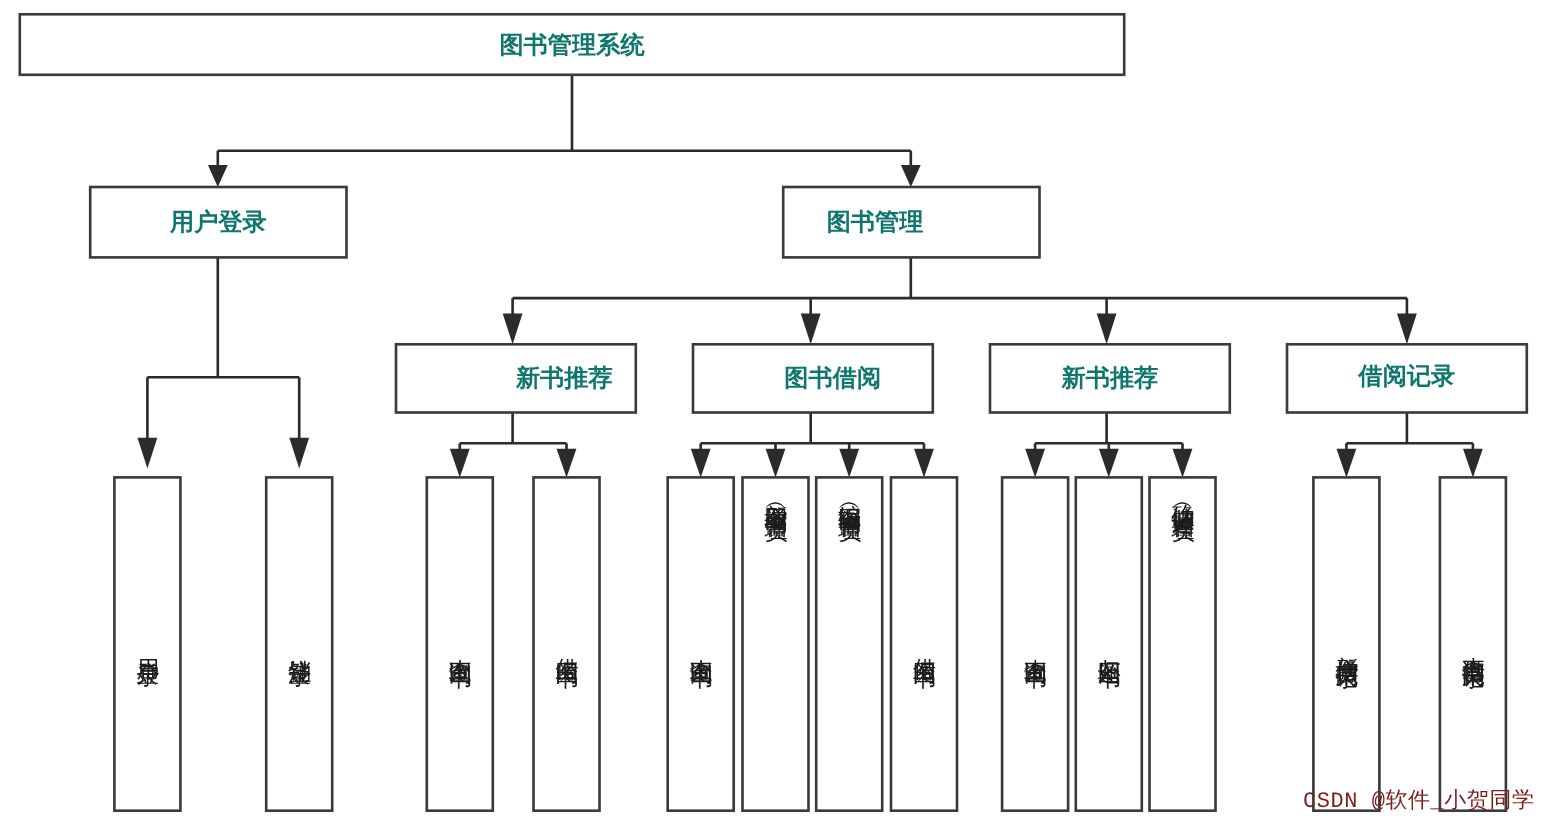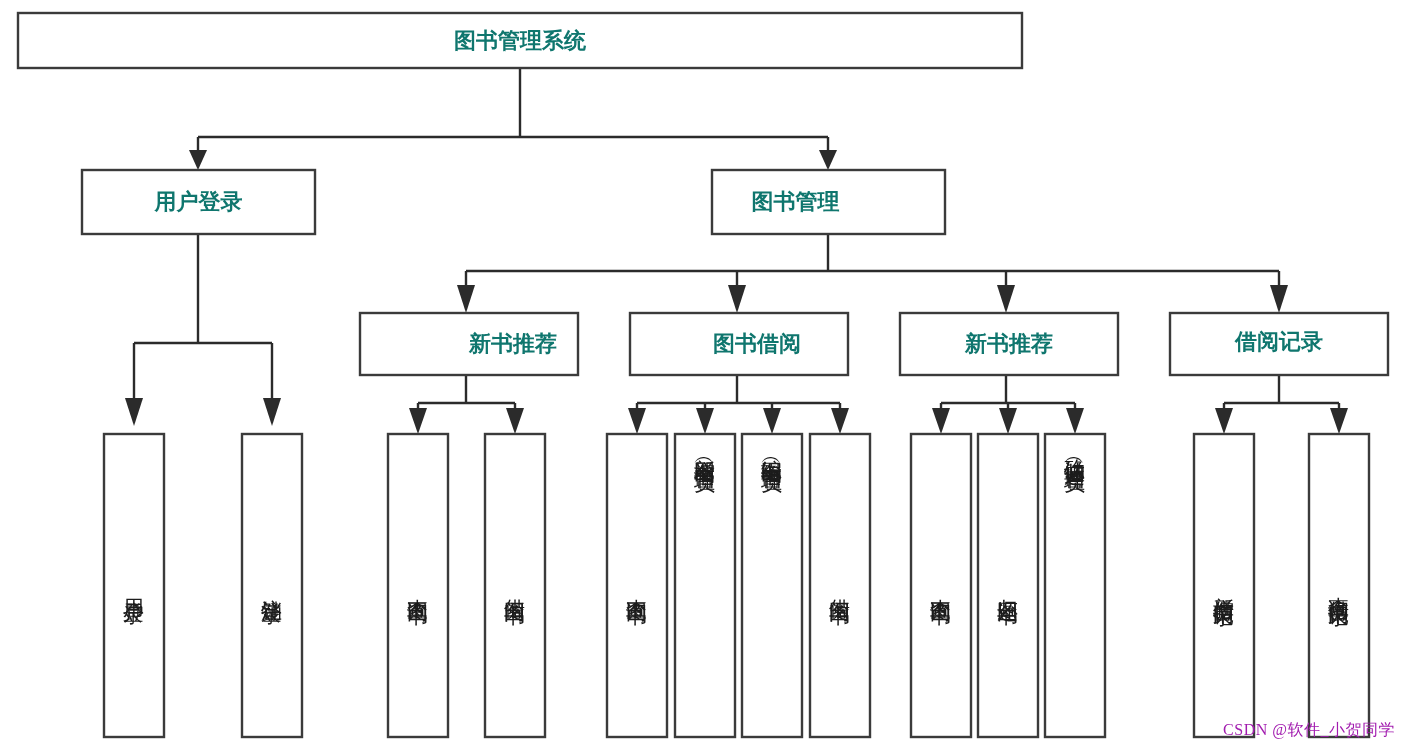--- a/index.html
+++ b/index.html
@@ -66,23 +66,23 @@
     font-size: 22px;
     color: #0f766e;
     white-space: nowrap;
     pointer-events: none;
     font-weight: bold;
   }
   #watermark {
     position: absolute;
     right: 10px;
     bottom: 6px;
-    font-family: Liberation Serif, serif;
-    font-size: 16px;
-    color: #a21caf;
+    font-family: Liberation Mono, monospace;
+    font-size: 20px;
+    color: #7f1d1d;
     letter-spacing: 0.5px;
     user-select: none;
     pointer-events: none;
   }
 </style>
 </head>
 <body>
 
 <div id="diagram-root">
 

